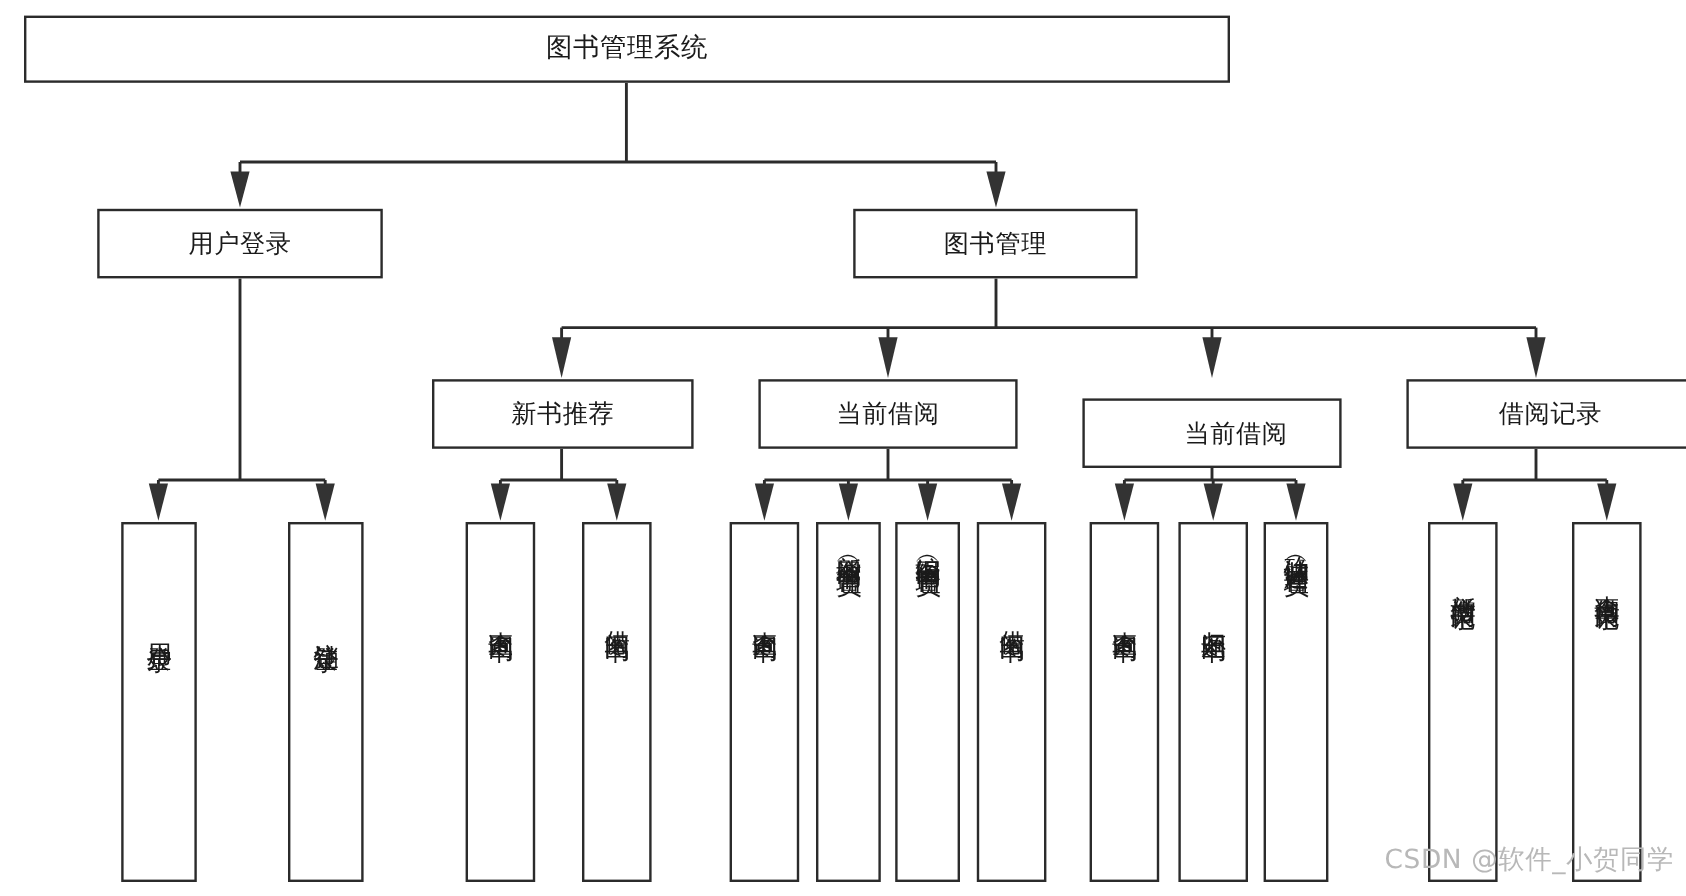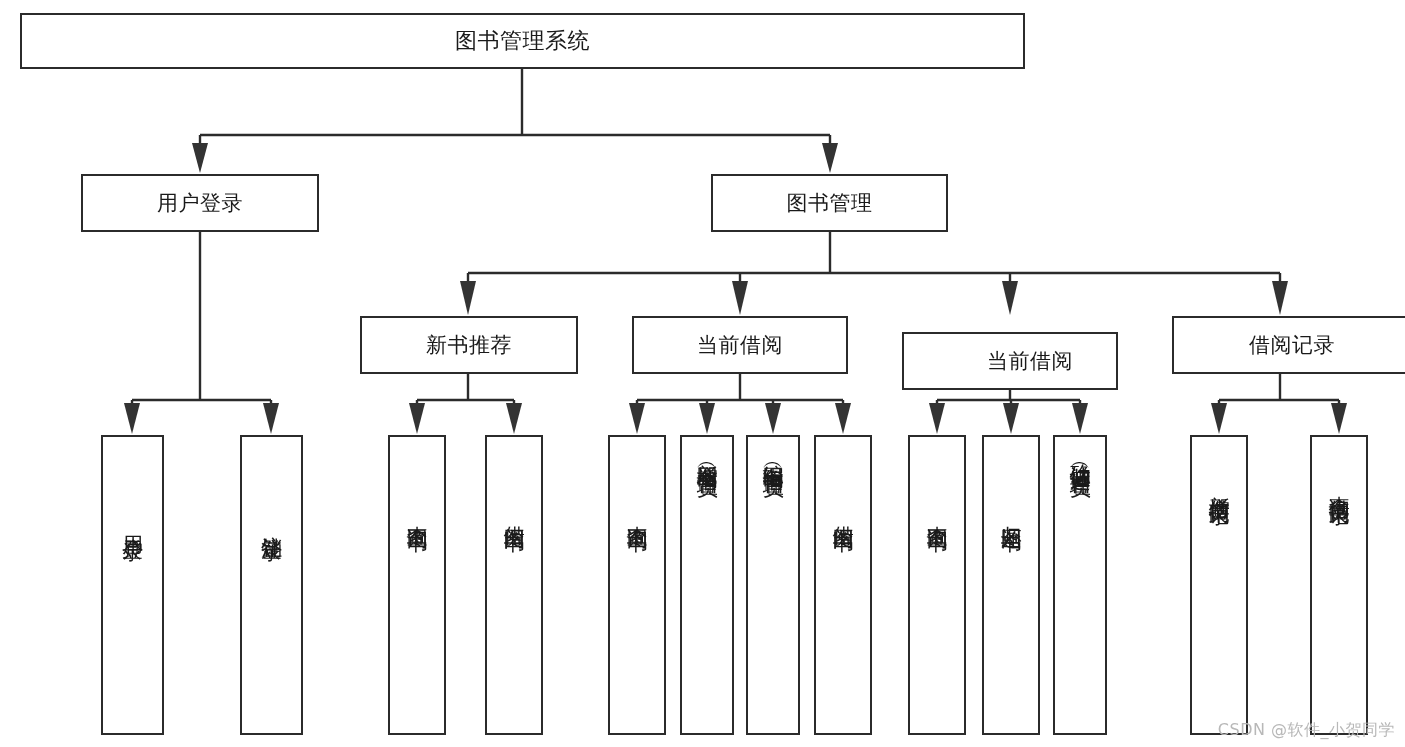--- a/index.html
+++ b/index.html
@@ -69,22 +69,22 @@
     stroke-width: 2.4;
     fill: none;
   }
   .arrow-head {
     fill: #333333;
     stroke: none;
   }
   .watermark {
     position: absolute;
     right: 10px;
-    bottom: 6px;
-    font-size: 16px;
+    bottom: 16px;
+    font-size: 22px;
     color: #b8b8b8;
     letter-spacing: 0.5px;
     white-space: nowrap;
   }
 </style>
 </head>
 <body>
 
 <div id="canvas">
 

